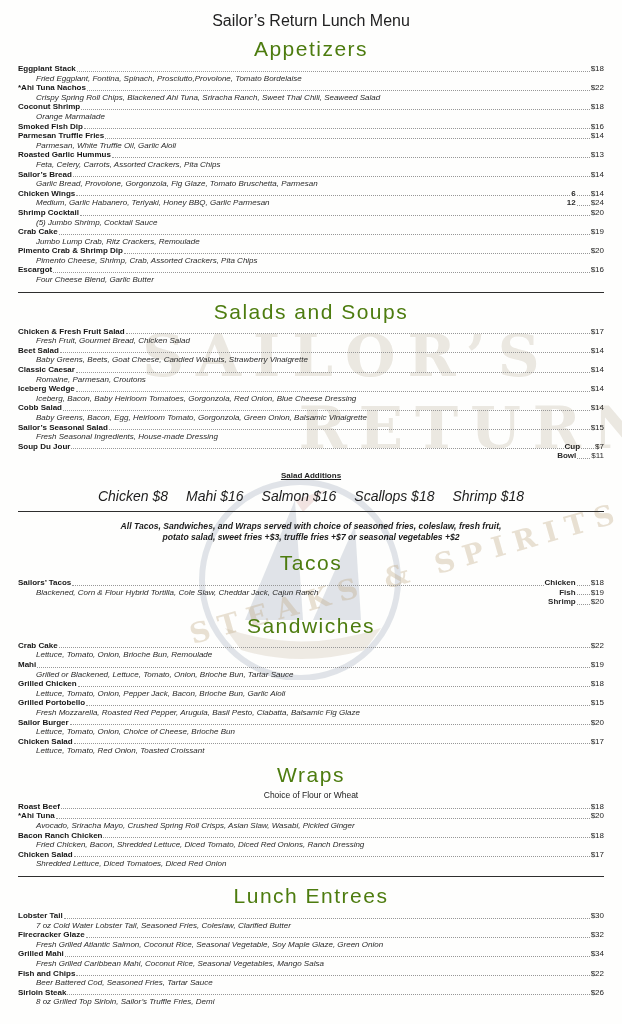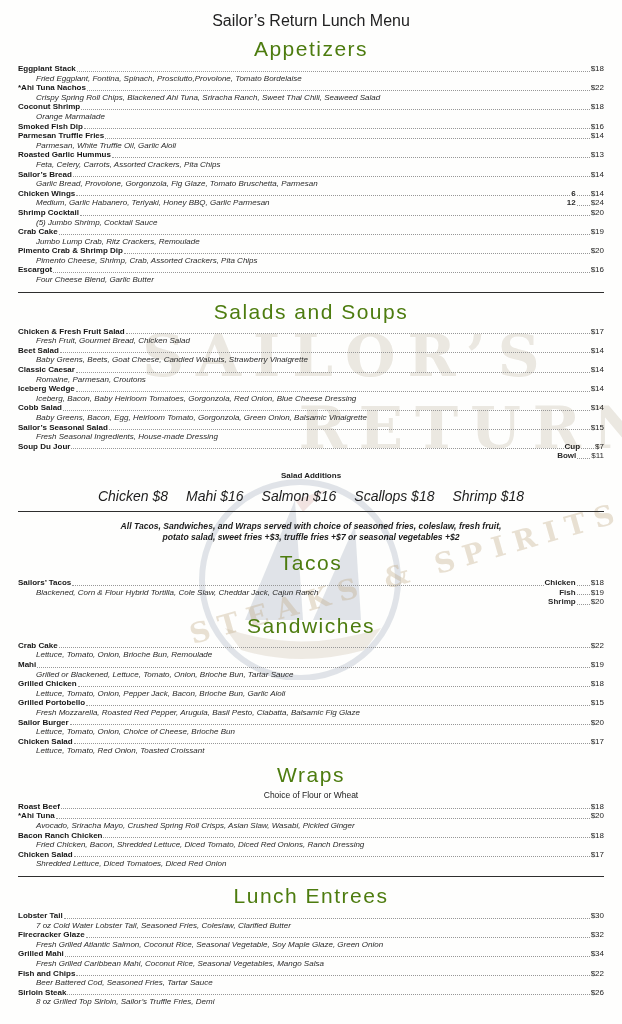--- a/index.html
+++ b/index.html
@@ -42,21 +42,21 @@
   .item-line{display:flex;align-items:flex-end;font-size:8px;line-height:9.6px;}
   .iname{font-weight:bold;white-space:nowrap;color:#161616;}
   .leader{flex:1 1 auto;border-bottom:1.4px dotted #979797;margin:0 1px 2px 1px;height:0;}
   .desc-line{display:flex;align-items:flex-end;font-size:8px;line-height:9.6px;font-style:italic;color:#2a2a2a;}
   .desc{padding-left:18px;flex:1 1 auto;}
   .price-cell{display:flex;align-items:flex-end;font-style:normal;white-space:nowrap;}
   .plabel{font-weight:bold;}
   .pdots{width:13px;border-bottom:1.4px dotted #979797;margin:0 1px 2px 1px;height:0;}
   .pval{font-weight:400;}
   .additions{text-align:center;margin:3px 0 1px;}
-  .add-title{display:inline-block;font-size:8px;font-weight:bold;}
+  .add-title{display:inline-block;font-size:8px;font-weight:bold;text-decoration:underline;}
   .add-entries{font-size:14px;font-style:italic;margin-top:6px;}
   .add-entries span{margin:0 9px;}
   .note{
     text-align:center;font-size:8.6px;font-weight:bold;font-style:italic;
     line-height:11.5px;margin:9px 40px 2px;color:#1c1c1c;
   }
 </style>
 </head>
 <body>
 

